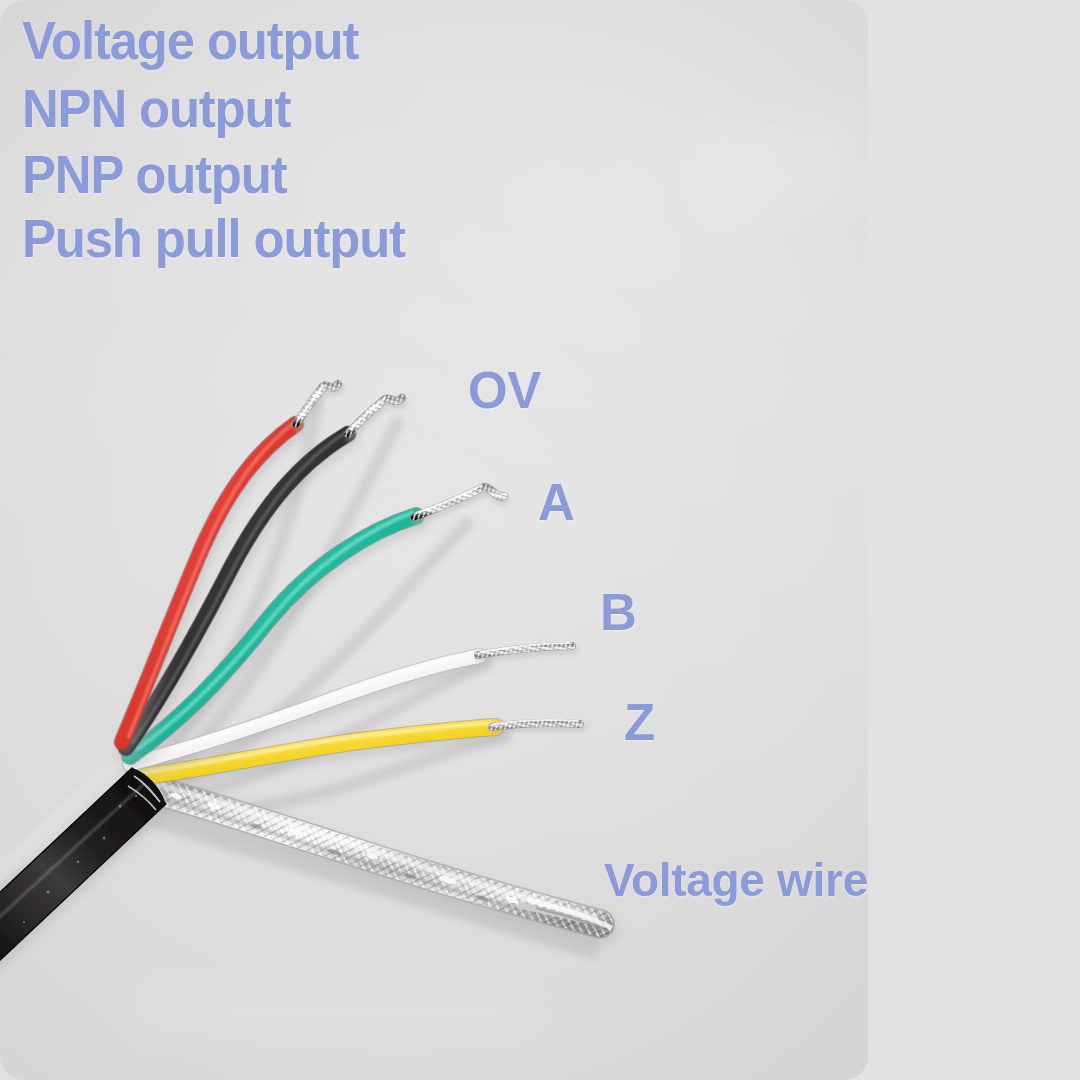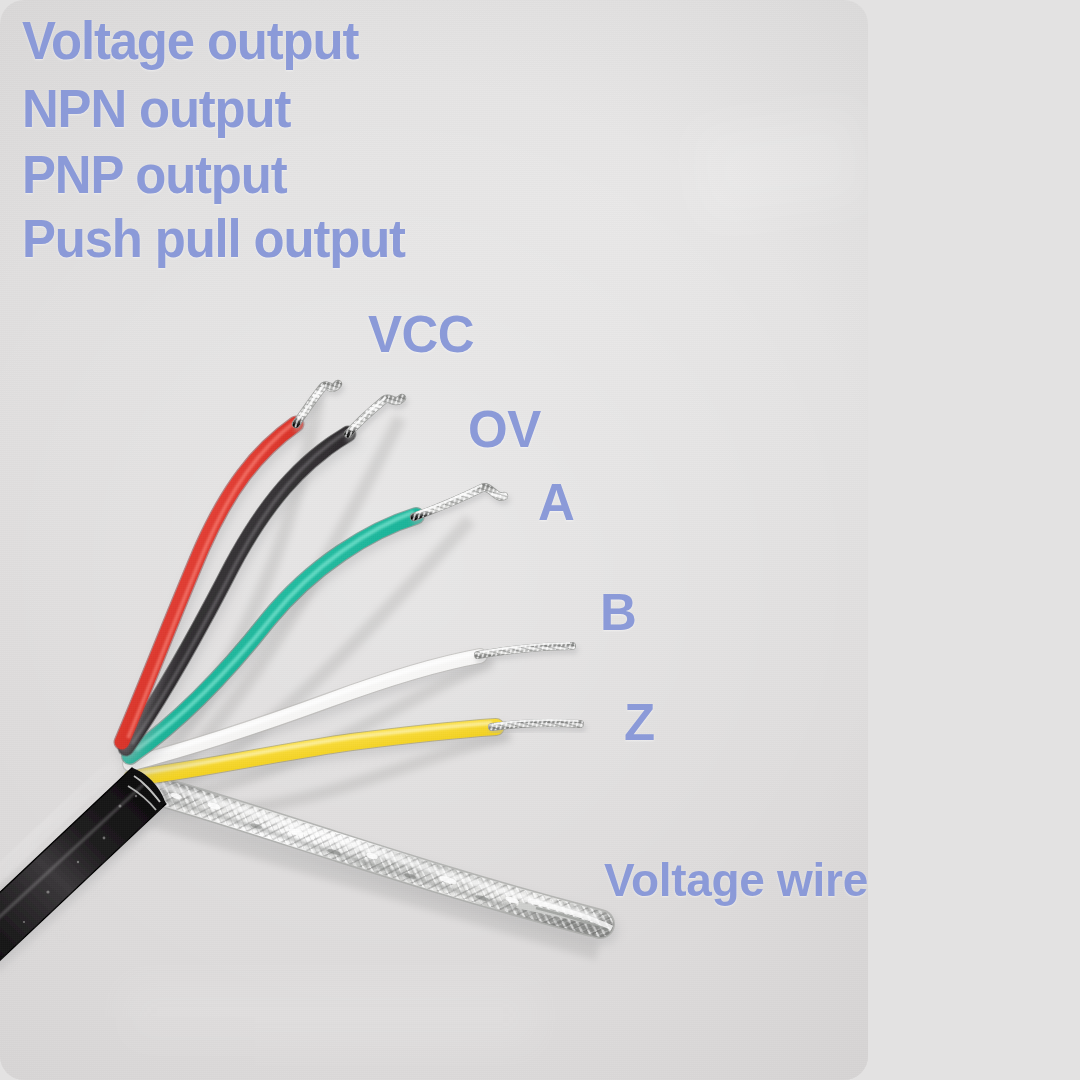--- a/index.html
+++ b/index.html
@@ -283,21 +283,20 @@
     </g>
   </svg>
 
   <div class="photo-grain"></div>
 
   <div class="ovl hdr" style="left:22px;top:14px;">Voltage output</div>
   <div class="ovl hdr" style="left:22px;top:82px;">NPN output</div>
   <div class="ovl hdr" style="left:22px;top:148px;">PNP output</div>
   <div class="ovl hdr" style="left:22px;top:212px;">Push pull output</div>
 
-  <div class="ovl pin" style="left:368px;top:309px;">VCC</div>
-  <div class="ovl pin" style="left:468px;top:404px;">OV</div>
+  <div class="ovl pin" style="left:468px;top:365px;">OV</div>
   <div class="ovl pin" style="left:538px;top:477px;">A</div>
   <div class="ovl pin" style="left:600px;top:587px;">B</div>
   <div class="ovl pin" style="left:624px;top:697px;">Z</div>
 
   <div class="ovl gnd" style="left:604px;top:857px;">Voltage wire</div>
 
 </div>
 
 </body></html>

